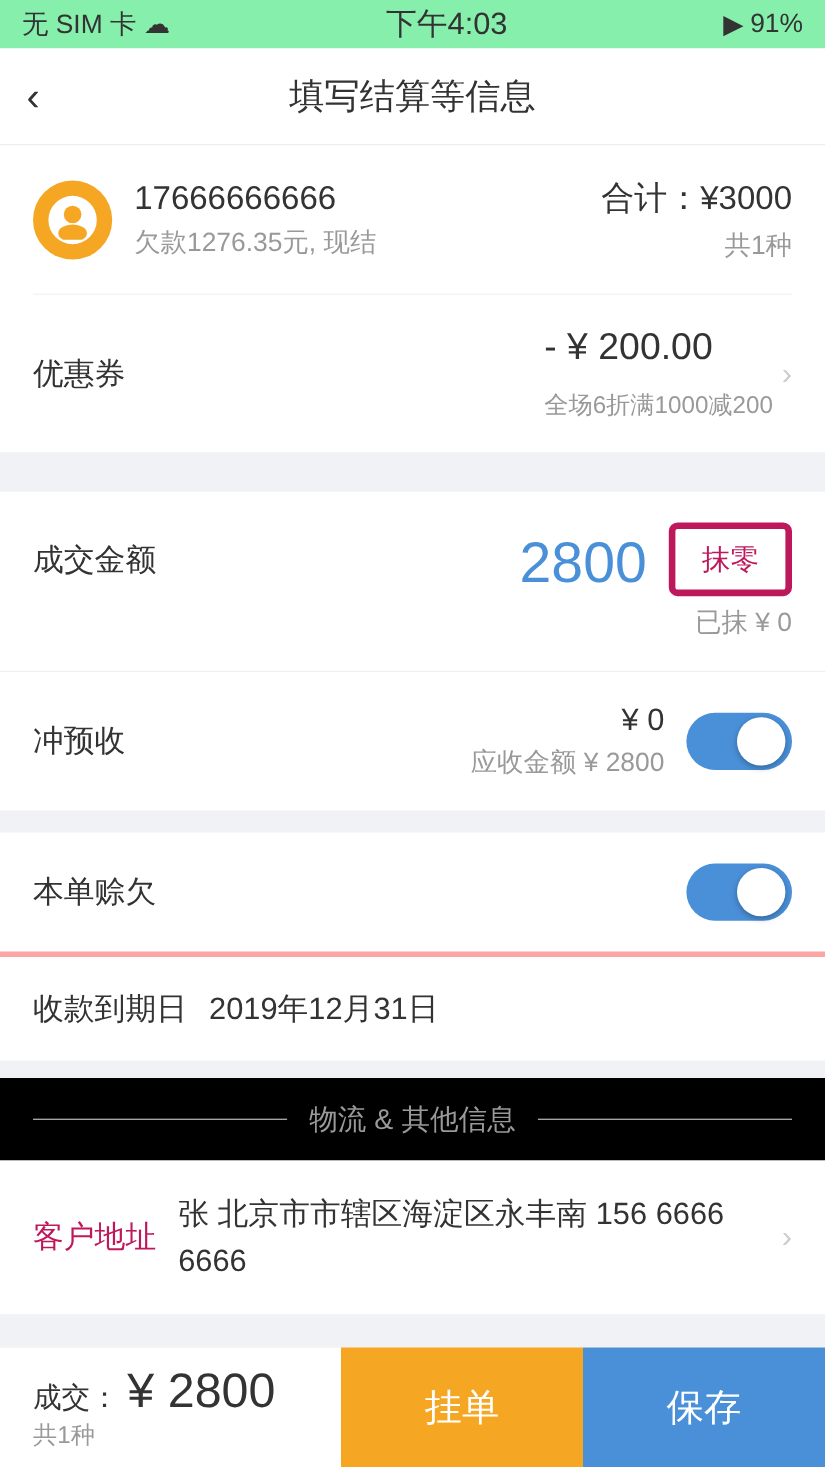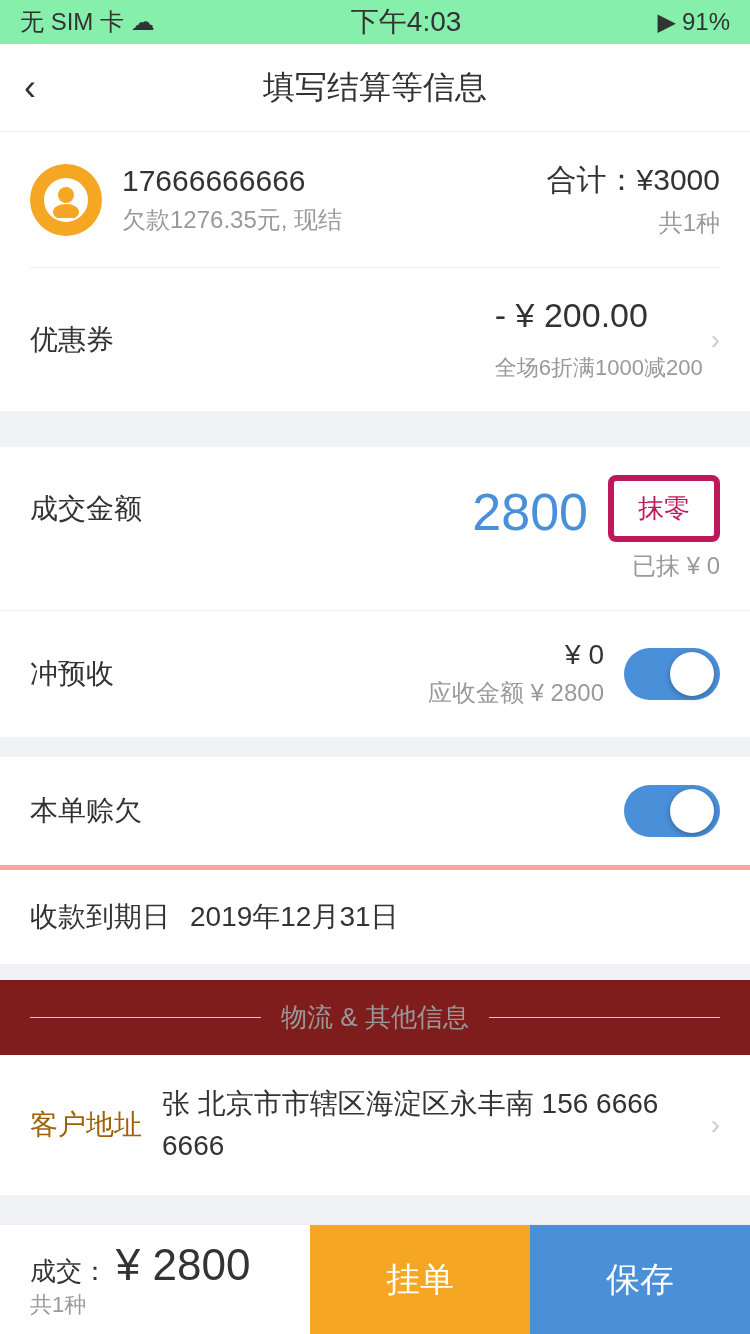--- a/index.html
+++ b/index.html
@@ -205,21 +205,21 @@
       background: #fff;
       border-top: 5px solid #fca5a5;
     }
     .due-date-label { font-size: 28px; color: #333; margin-right: 20px; }
     .due-date-value { font-size: 28px; color: #333; }
 
     
     .logistics-divider {
       display: flex;
       align-items: center;
-      background: #7f1d1d;
+      background: #000000;
       padding: 20px 30px;
       margin-top: 16px;
     }
     .logistics-line {
       flex: 1;
       height: 1px;
       background: #ccc;
     }
     .logistics-text {
       font-size: 26px;
@@ -228,21 +228,21 @@
     }
 
     
     .address-row {
       display: flex;
       align-items: center;
       justify-content: space-between;
       padding: 28px 30px;
       background: #fff;
     }
-    .address-label { font-size: 28px; color: #a16207; flex-shrink: 0; margin-right: 20px; }
+    .address-label { font-size: 28px; color: #be185d; flex-shrink: 0; margin-right: 20px; }
     .address-value { font-size: 28px; color: #333; flex: 1; line-height: 1.5; }
     .address-chevron { color: #ccc; font-size: 28px; margin-left: 8px; flex-shrink: 0; }
 
     
     .bottom-bar {
       position: fixed;
       bottom: 0;
       left: 0;
       width: 750px;
       height: 110px;

